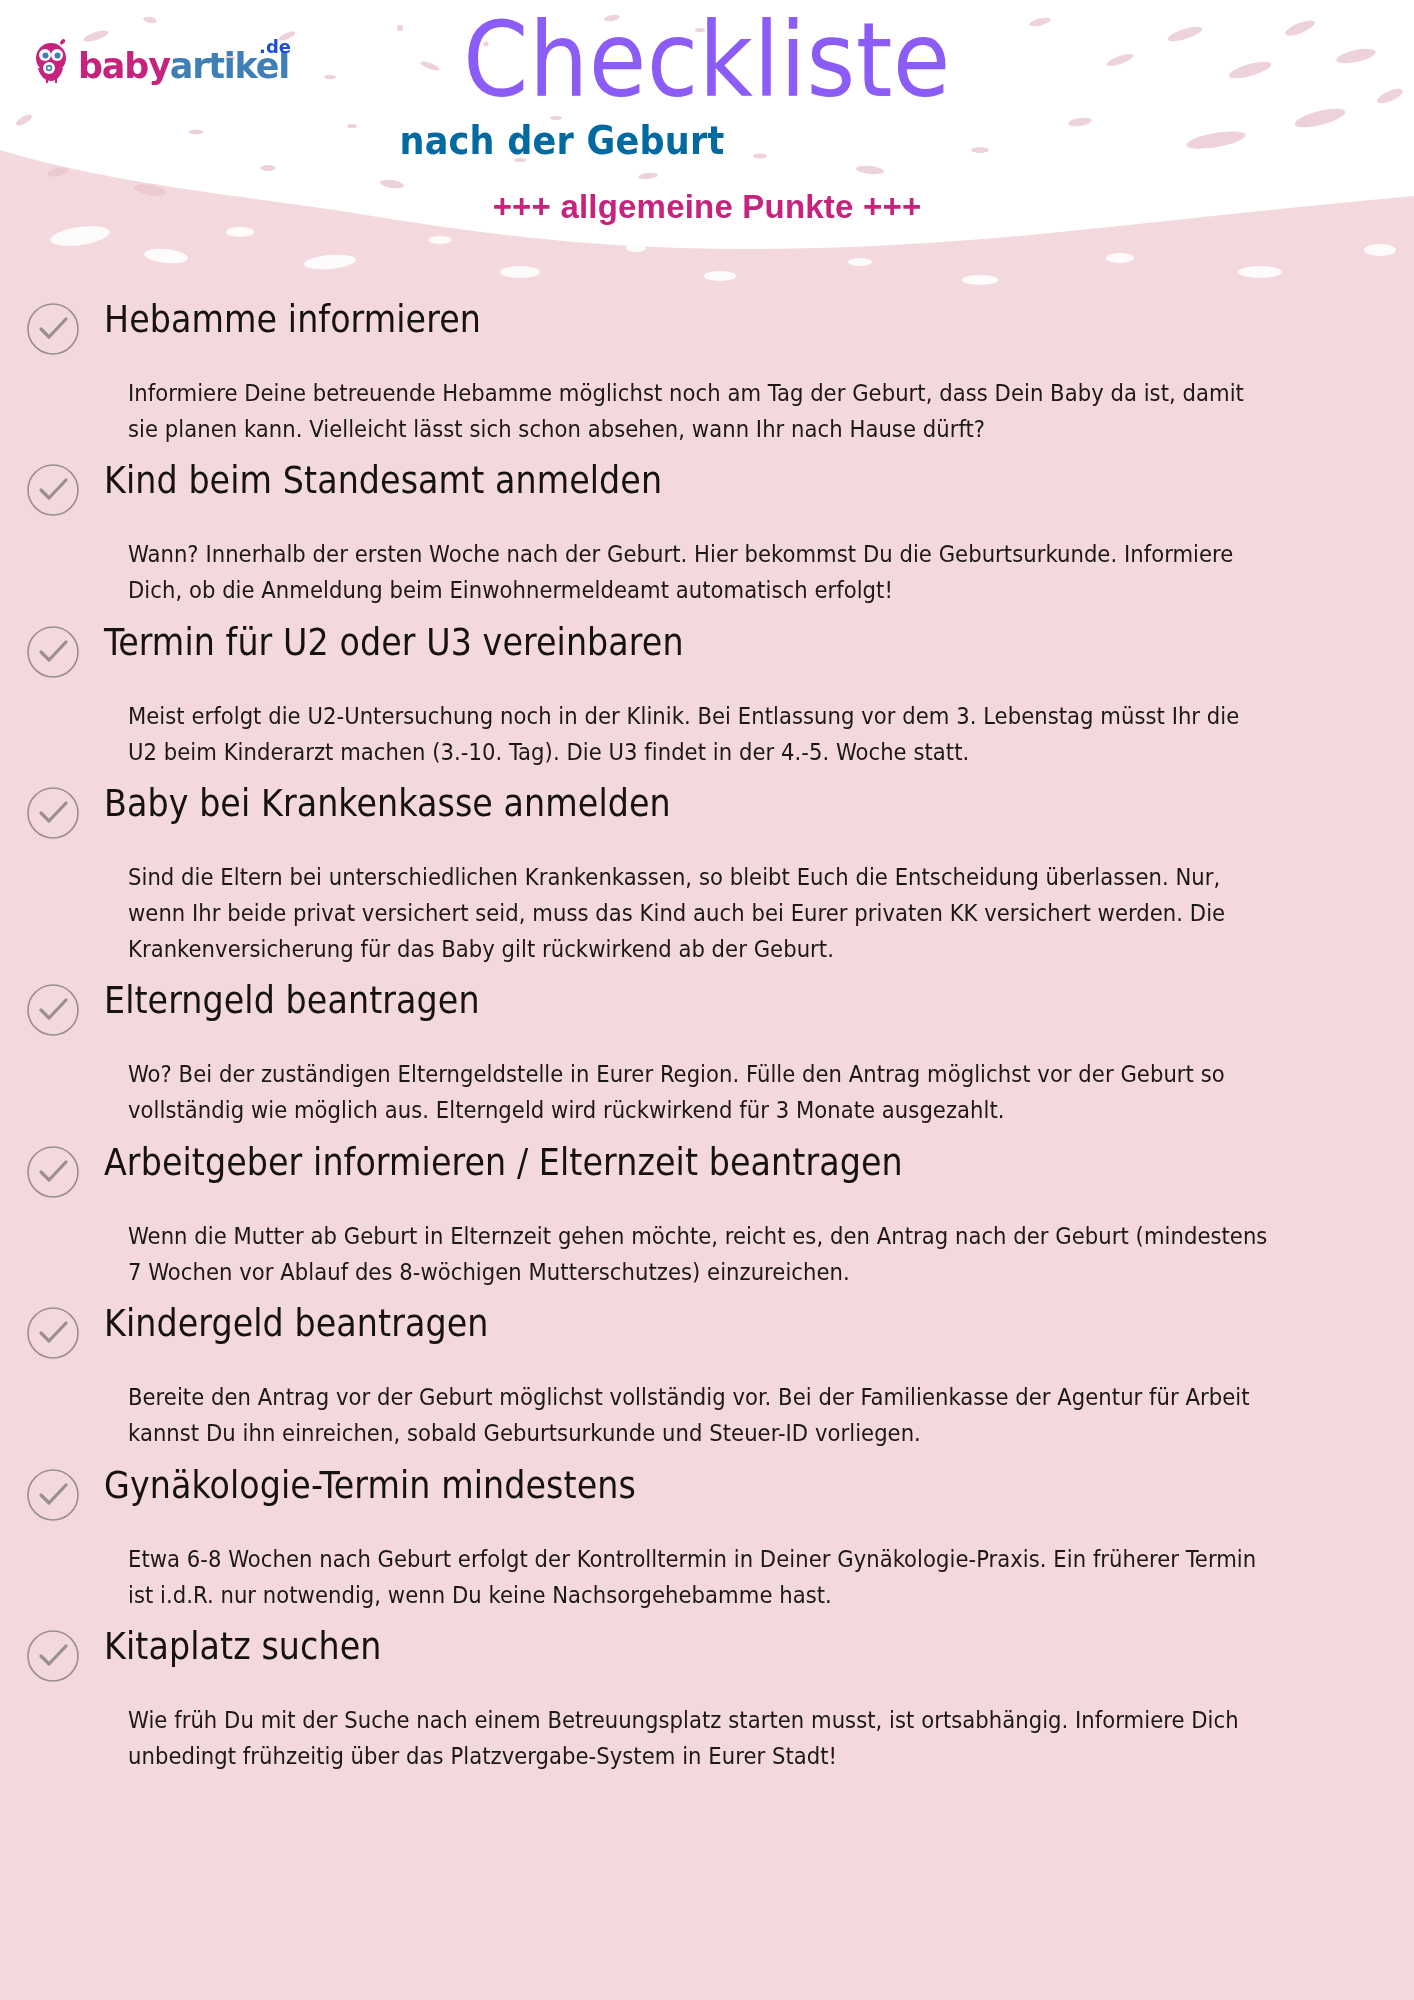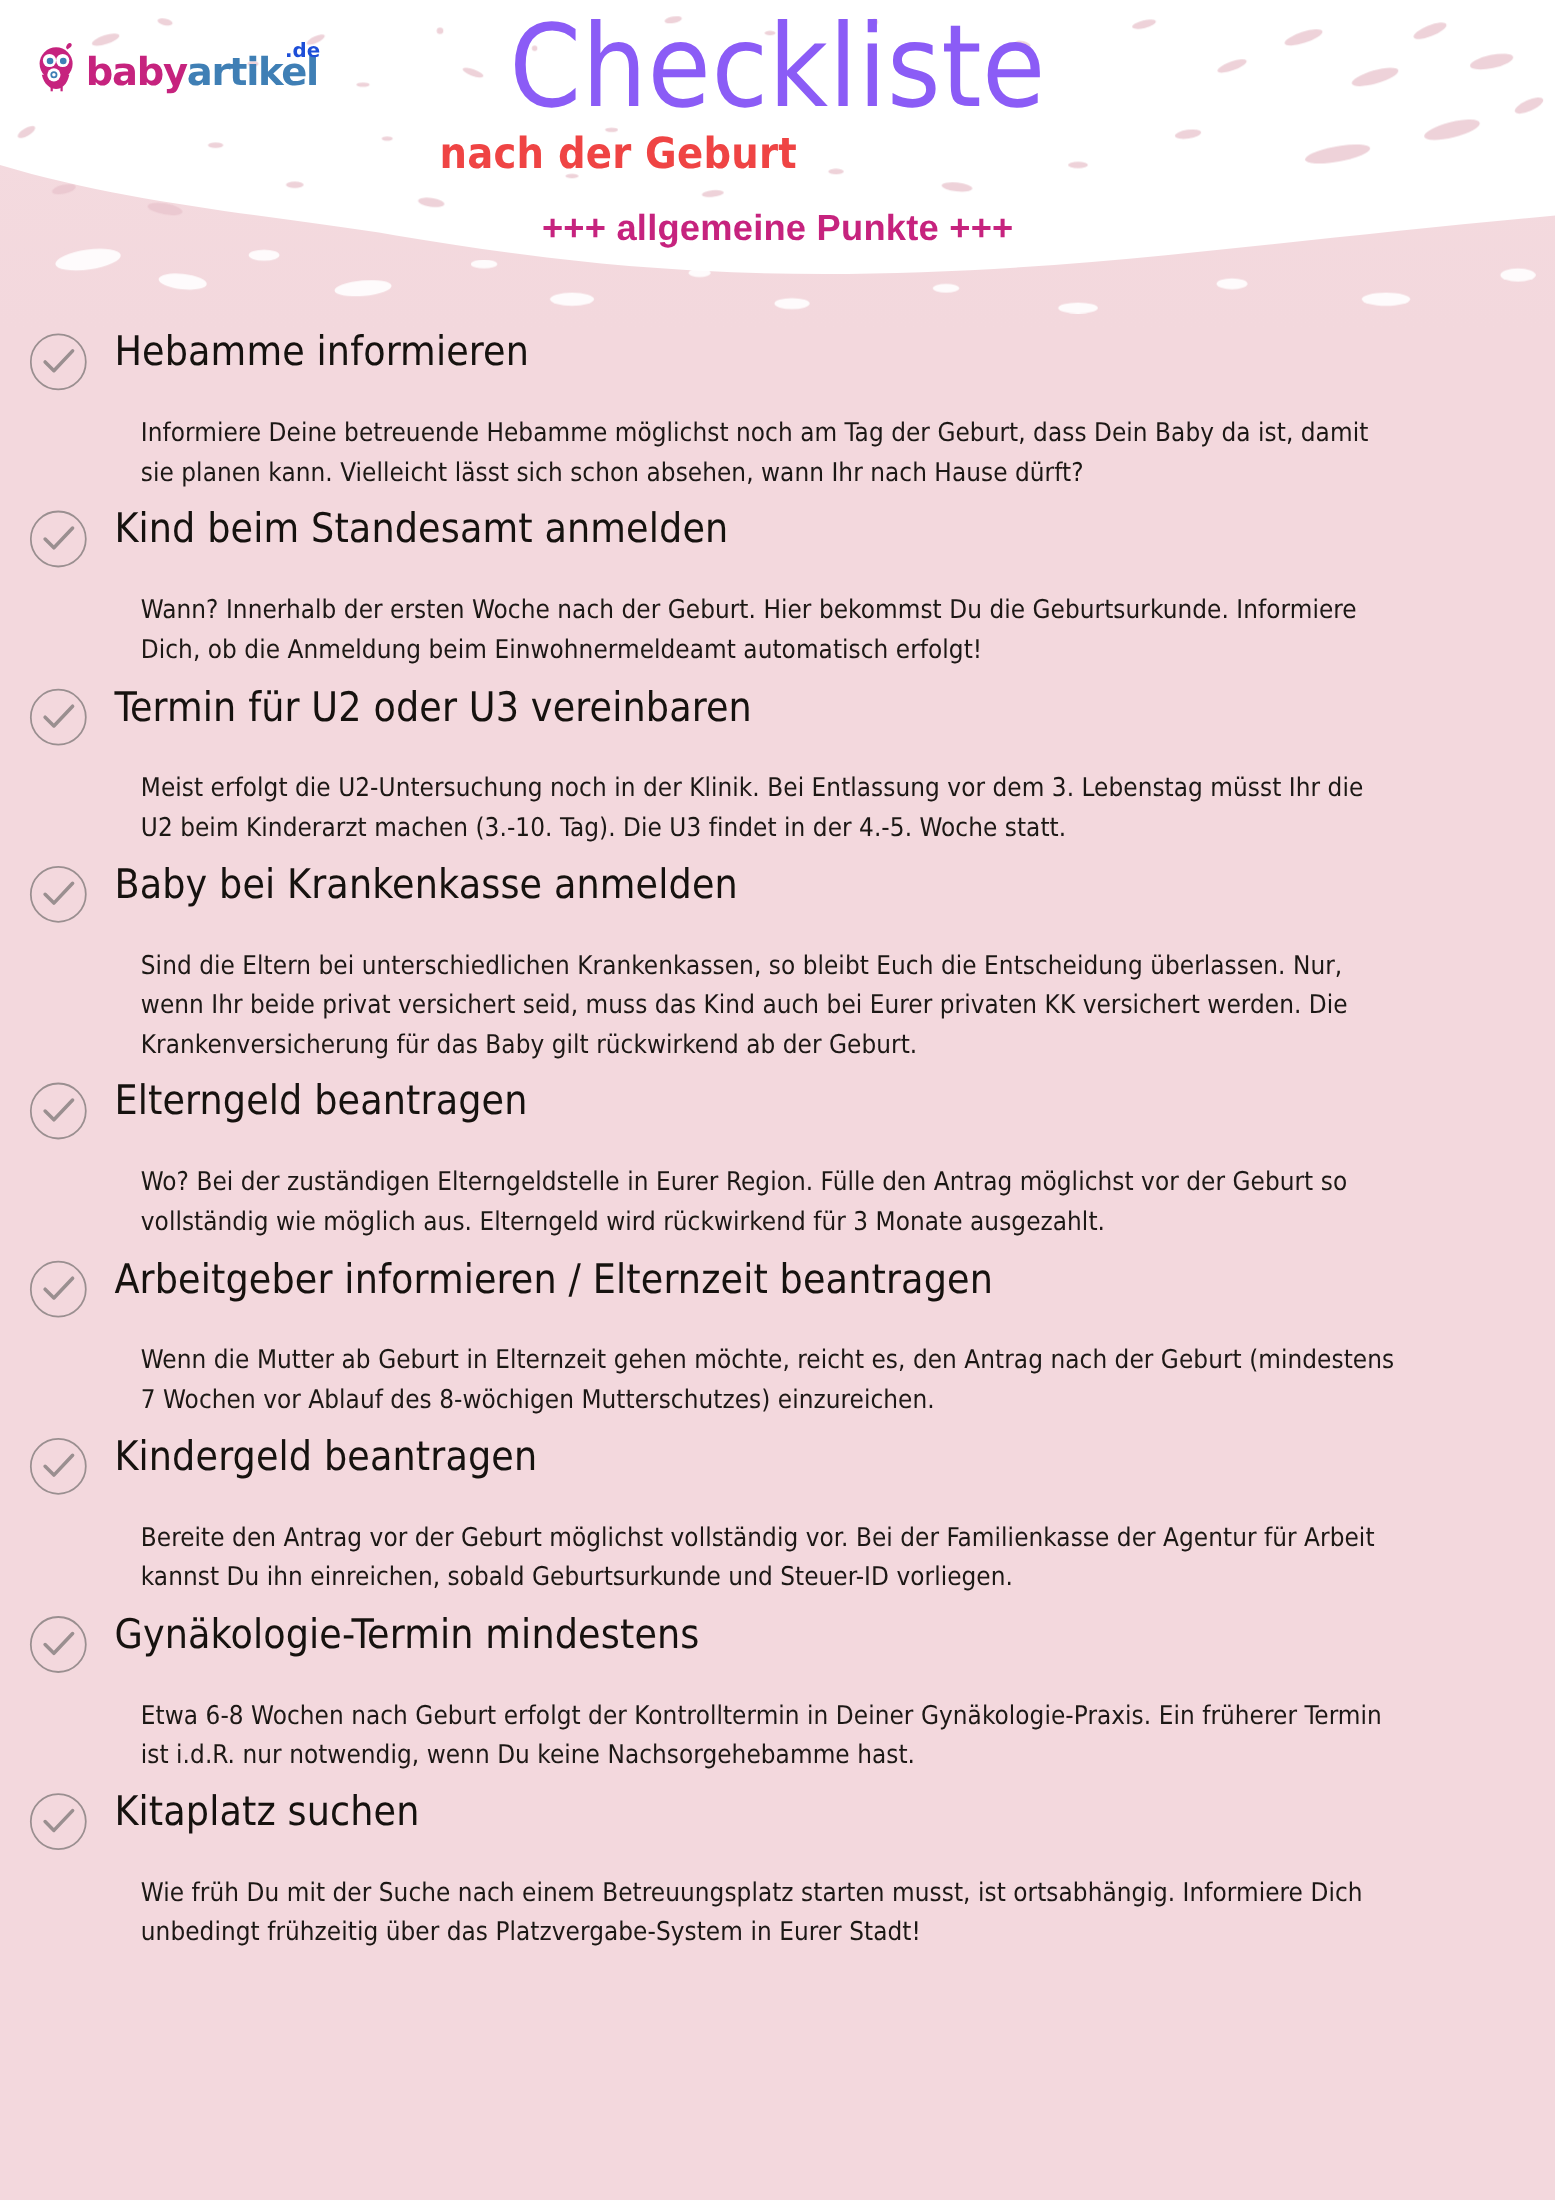--- a/index.html
+++ b/index.html
@@ -92,21 +92,21 @@
   }
   .title-sub {
     position: absolute;
     left: 0;
     top: 118px;
     width: 1124px;
     text-align: center;
     font-family: "DejaVu Sans Condensed", "Liberation Sans Narrow", "Liberation Sans", sans-serif;
     font-size: 39px;
     font-weight: bold;
-    color: #ef4444;
+    color: #0369a1;
     letter-spacing: 0.2px;
   }
   .section-heading {
     position: absolute;
     left: 0;
     top: 188px;
     width: 1414px;
     text-align: center;
     font-family: Liberation Sans, sans-serif;
     font-size: 33px;

